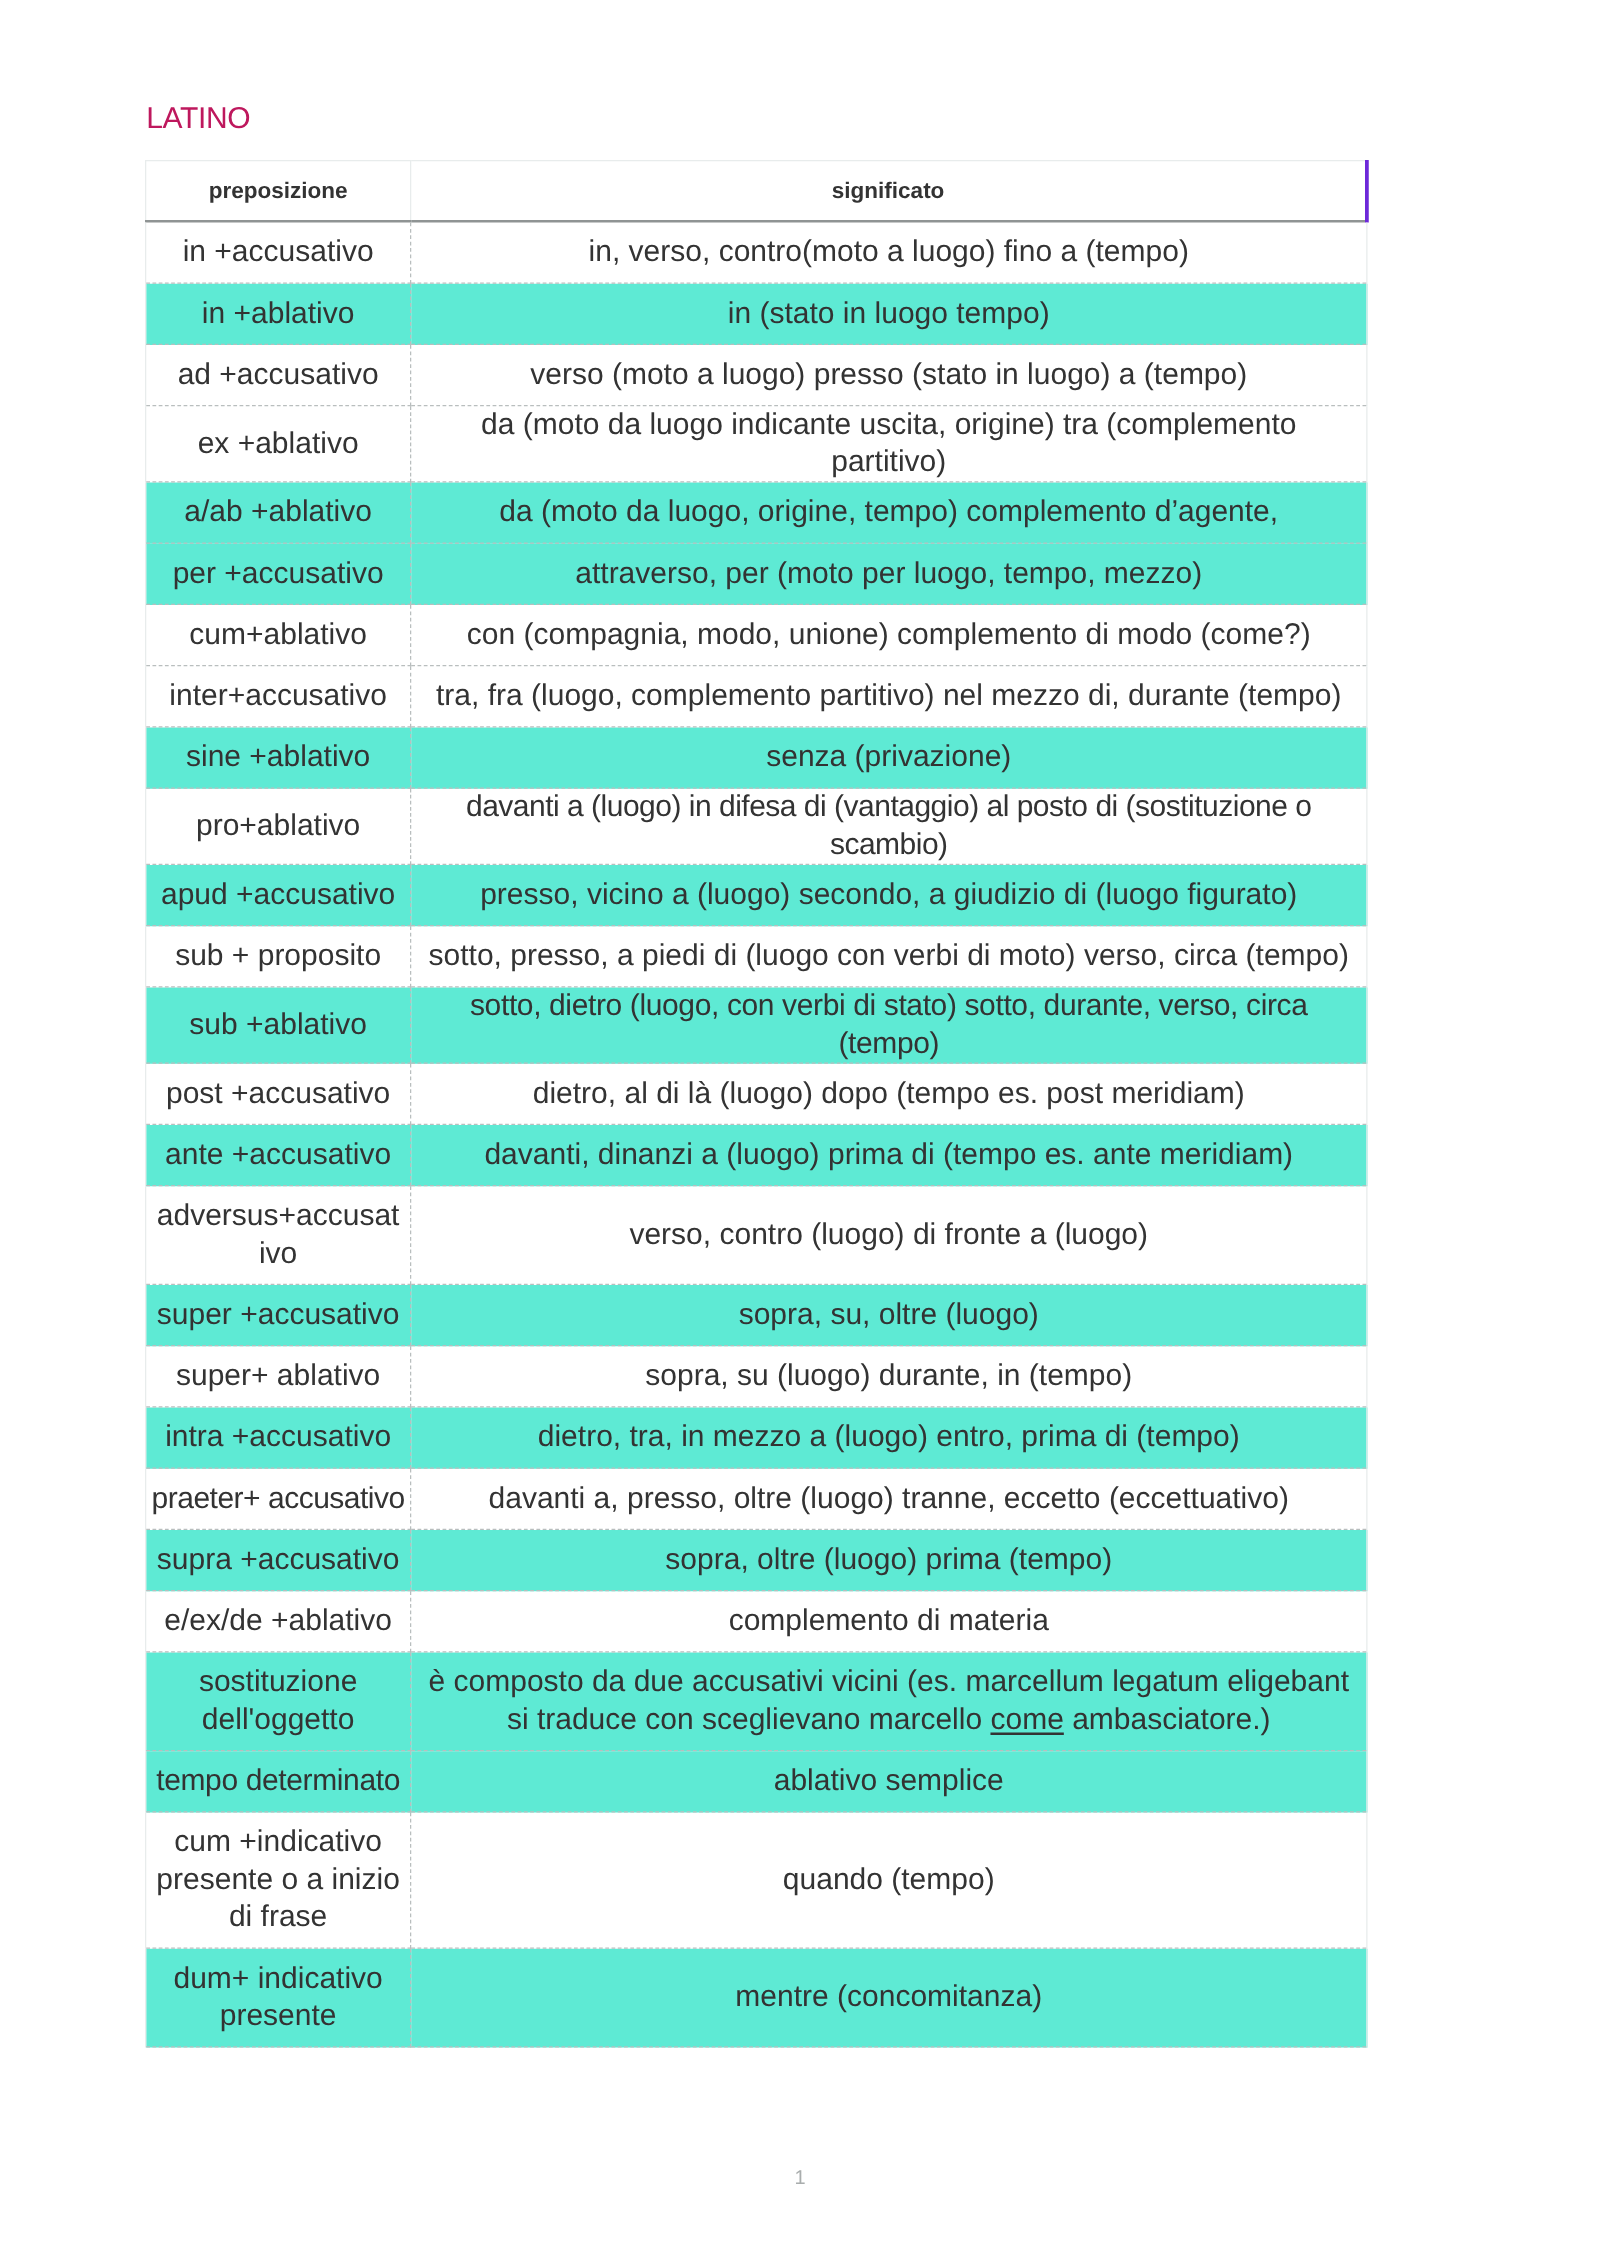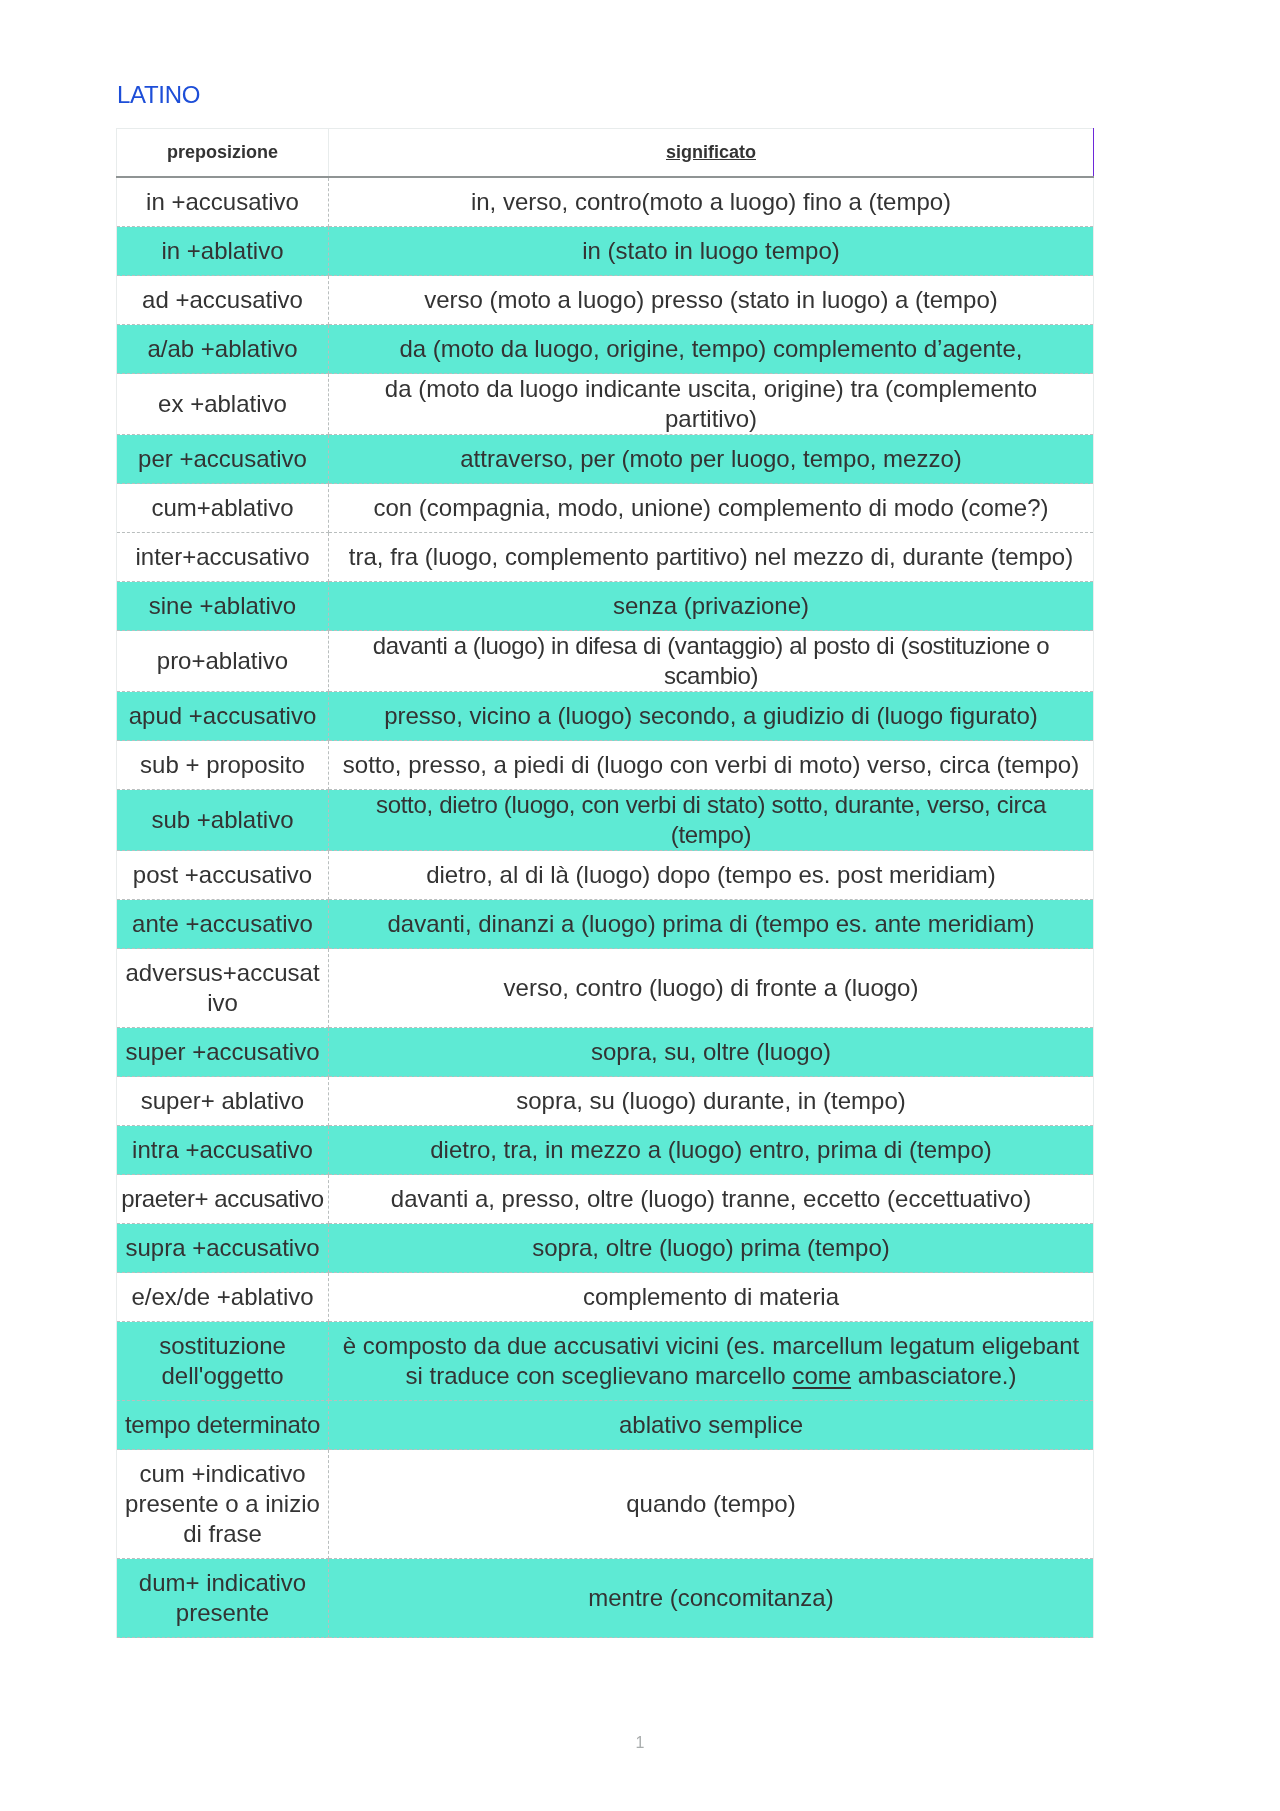--- a/index.html
+++ b/index.html
@@ -1,28 +1,28 @@
 <!DOCTYPE html>
 <html><head>
 <meta charset="utf-8">
 <style>
   html, body { margin: 0; padding: 0; background: #ffffff; }
   body { width: 1280px; height: 1811px; position: relative; overflow: hidden;
          font-family: "Liberation Sans", "DejaVu Sans", sans-serif; color: #333333; }
   .doc-title { position: absolute; left: 117px; top: 80px; font-size: 24px; line-height: 30px;
-               color: #1d4ed8; letter-spacing: -0.3px; text-align: right; }
+               color: #be185d; letter-spacing: -0.3px; text-align: right; }
   .tbl { position: absolute; left: 116px; top: 128px; width: 977px;
          border-collapse: collapse; table-layout: fixed; padding-left: 27px; }
   .tbl col.c1 { width: 212px; }
   .tbl col.c2 { width: 765px; }
   .tbl th { height: 47px; font-size: 18px; font-weight: bold; color: #333333;
             border-top: 1px solid #e8ecec; border-bottom: 2px solid #8f9494;
             text-align: center; vertical-align: middle; padding: 0 6px; background: #ffffff; }
   .tbl th.h1 { border-left: 1px solid #e8ecec; border-right: 1px solid #e8ecec; }
-  .tbl th.h2 { border-right: 1px solid #6d28d9; text-decoration: underline; }
+  .tbl th.h2 { border-right: 3px solid #6d28d9; }
   .tbl td { font-size: 24px; line-height: 30px; color: #333333; text-align: center;
             vertical-align: middle; padding: 0 8px; border-bottom: 1px dashed #b9bebe; }
   .tbl td.c1 { border-left: 1px solid #e8ecec; border-right: 1px dashed #b9bebe; }
   .tbl td.c2 { border-right: 1px solid #e8ecec; }
   .tbl tr.r1 td { height: 48px; }
   .tbl tr.r2 td { height: 78px; }
   .tbl tr.r3 td { height: 108px; }
   .tbl tr.alt td { background: #5eead4; }
   .u { text-decoration: underline; text-underline-offset: 3px; }
   .page-num { position: absolute; left: 0; width: 1280px; top: 1734px; text-align: center;
@@ -50,27 +50,27 @@
       <td class="c2">in, verso, contro(moto a luogo) fino a (tempo)</td>
     </tr>
     <tr class="r1 alt">
       <td class="c1">in +ablativo</td>
       <td class="c2">in (stato in luogo tempo)</td>
     </tr>
     <tr class="r1">
       <td class="c1">ad +accusativo</td>
       <td class="c2">verso (moto a luogo) presso (stato in luogo) a (tempo)</td>
     </tr>
+    <tr class="r1">
+      <td class="c1">ex +ablativo</td>
+      <td class="c2">da (moto da luogo indicante uscita, origine) tra (complemento partitivo)</td>
+    </tr>
     <tr class="r1 alt">
       <td class="c1">a/ab +ablativo</td>
       <td class="c2">da (moto da luogo, origine, tempo) complemento d’agente,</td>
-    </tr>
-    <tr class="r1">
-      <td class="c1">ex +ablativo</td>
-      <td class="c2">da (moto da luogo indicante uscita, origine) tra (complemento partitivo)</td>
     </tr>
     <tr class="r1 alt">
       <td class="c1">per +accusativo</td>
       <td class="c2">attraverso, per (moto per luogo, tempo, mezzo)</td>
     </tr>
     <tr class="r1">
       <td class="c1">cum+ablativo</td>
       <td class="c2">con (compagnia, modo, unione) complemento di modo (come?)</td>
     </tr>
     <tr class="r1">

